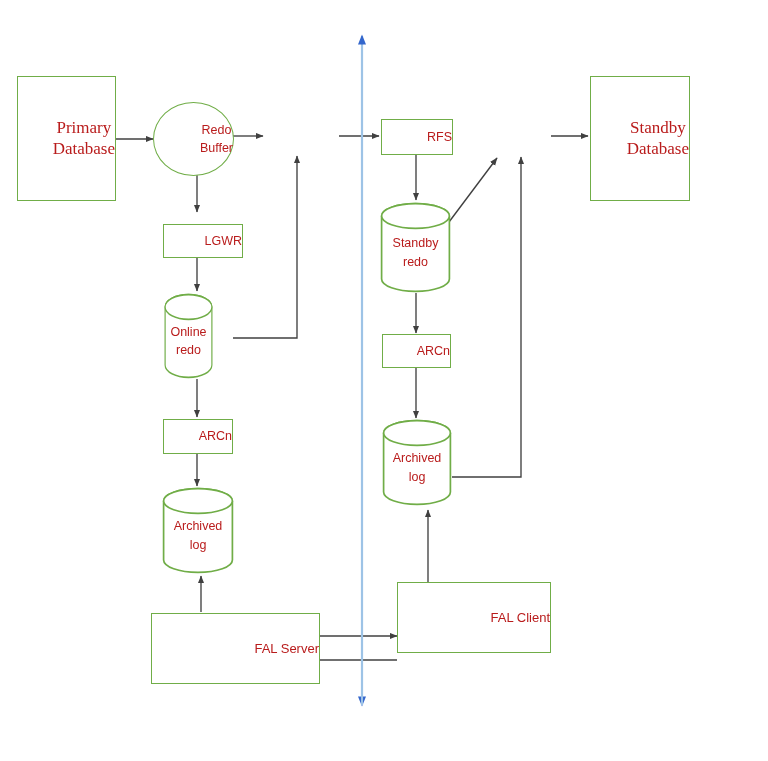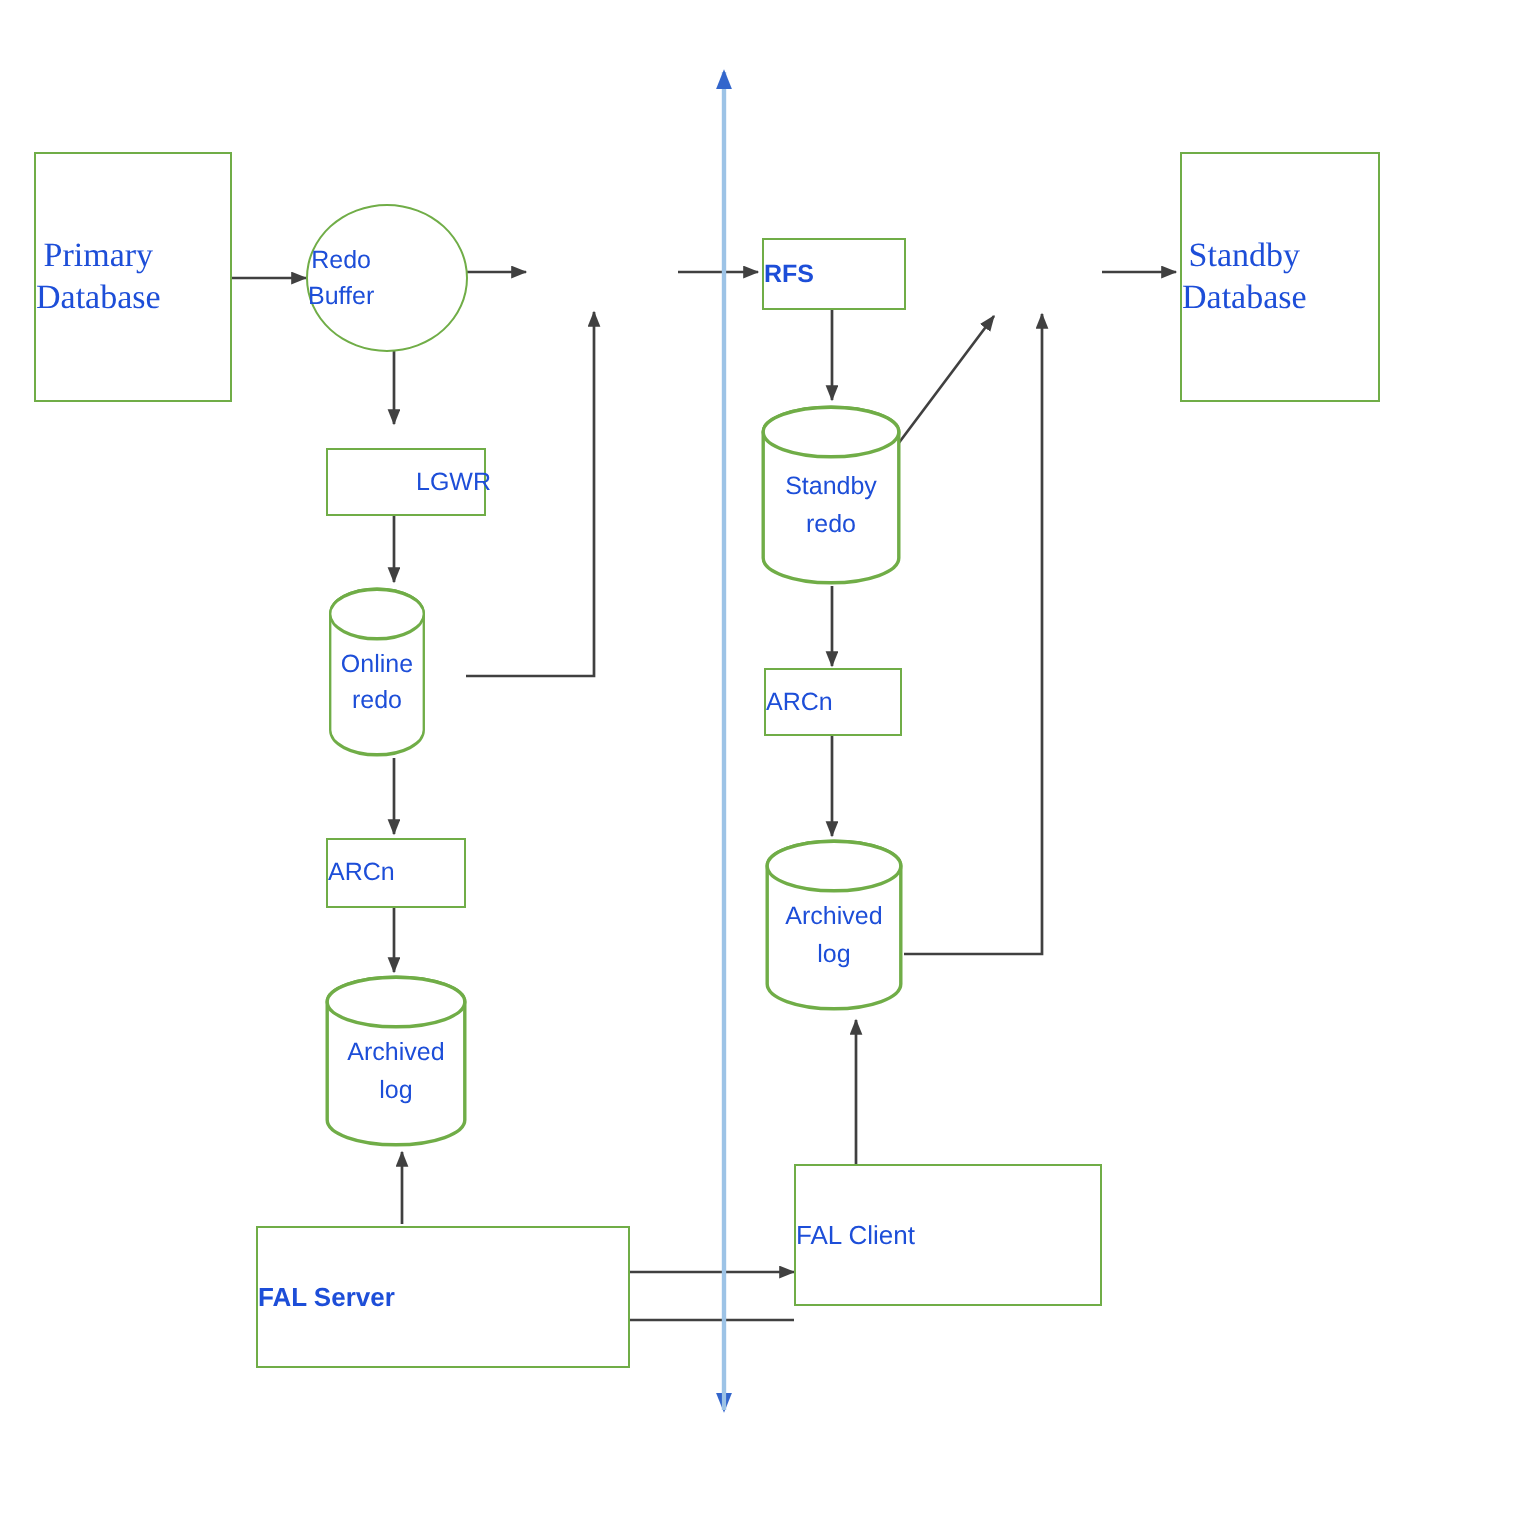--- a/index.html
+++ b/index.html
@@ -20,23 +20,23 @@
     position: absolute;
     left: 0; top: 0;
     width: 768px;
     height: 761px;
   }
   .node {
     position: absolute;
     box-sizing: border-box;
     display: flex;
     align-items: center;
-    justify-content: flex-start;
+    justify-content: flex-end;
     text-align: center;
-    color: #1d4ed8;
+    color: #b91c1c;
     z-index: 3;
   }
   .rect-node {
     border: 1.6px solid #70AD47;
     background: #ffffff;
   }
   .rect-node.big {
     font-family: "Liberation Serif", serif;
     font-size: 17px;
     line-height: 1.22;
@@ -166,25 +166,25 @@
   <div class="node cyl-node" style="left:162px; top:487px; width:72px; height:87px;">
     <svg class="cyl-svg" viewBox="0 0 72 87" preserveAspectRatio="none">
       <path d="M1.6,14 a34.4,12.4 0 0 1 68.8,0 L70.4,73 a34.4,12.4 0 0 1 -68.8,0 z" fill="#ffffff" stroke="#70AD47" stroke-width="1.7"></path>
       <ellipse cx="36" cy="14" rx="34.4" ry="12.4" fill="#ffffff" stroke="#70AD47" stroke-width="1.7"></ellipse>
     </svg>
     <span class="cyl-label lbl">Archived
 log</span>
   </div>
 
 
-  <div class="node rect-node fal" style="left:128px; top:613px; width:187px; height:71px;font-weight:bold;">
+  <div class="node rect-node fal" style="left:151px; top:613px; width:169px; height:71px;">
     <span class="lbl">FAL Server</span>
   </div>
 
-  <div class="node rect-node small" style="left:381px; top:119px; width:72px; height:36px;font-weight:bold;">
+  <div class="node rect-node small" style="left:381px; top:119px; width:72px; height:36px;">
     <span class="lbl">RFS</span>
   </div>
 
   <div class="node cyl-node" style="left:380px; top:202px; width:71px; height:91px;">
     <svg class="cyl-svg" viewBox="0 0 71 91" preserveAspectRatio="none">
       <path d="M1.6,14 a33.9,12.4 0 0 1 67.8,0 L69.4,77 a33.9,12.4 0 0 1 -67.8,0 z" fill="#ffffff" stroke="#70AD47" stroke-width="1.7"></path>
       <ellipse cx="35.5" cy="14" rx="33.9" ry="12.4" fill="#ffffff" stroke="#70AD47" stroke-width="1.7"></ellipse>
     </svg>
     <span class="cyl-label lbl">Standby
 redo</span>

